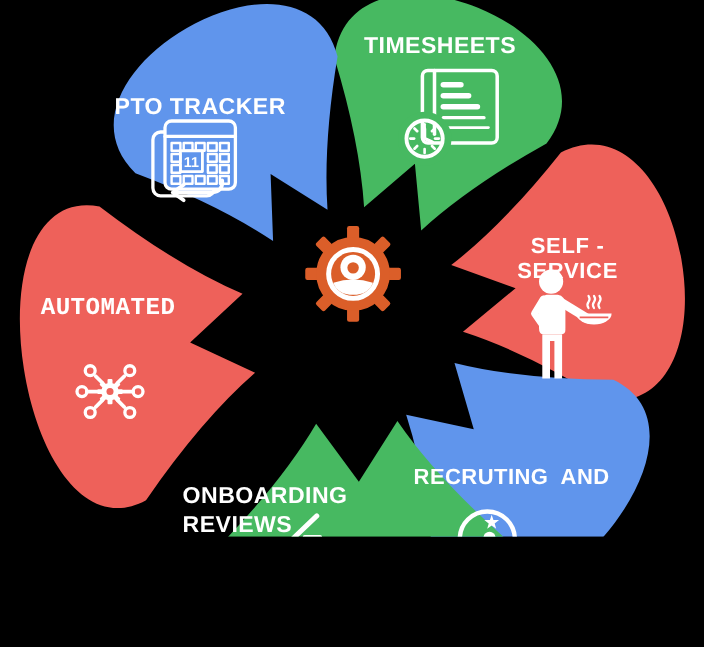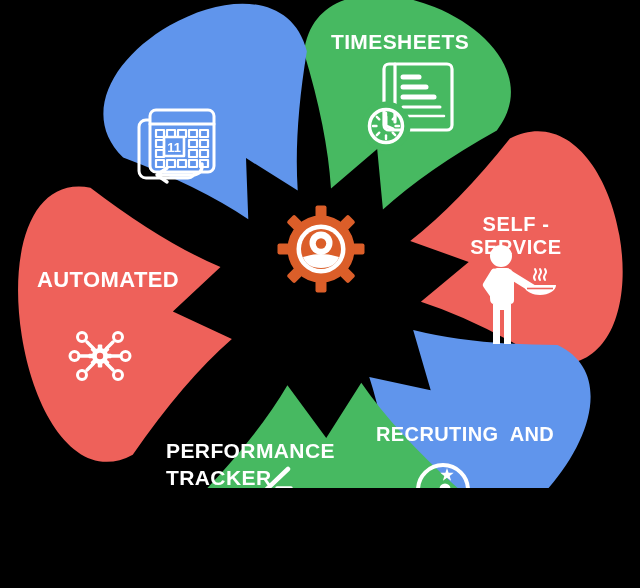--- a/index.html
+++ b/index.html
@@ -10,21 +10,21 @@
   .petals-svg{position:absolute;left:0;top:0;}
   .icon{position:absolute;}
   .label{
     position:absolute;color:#ffffff;font-weight:700;letter-spacing:.4px;
   }
   .label span{display:block;white-space:pre-wrap;}
   .lbl-timesheets {left:315px;top:30px; width:170px;text-align:center;font-size:21px;}
   .lbl-self       {left:436px;top:213px;width:160px;text-align:center;font-size:20px;letter-spacing:.6px;}
   .lbl-recruiting {left:376px;top:422px;width:190px;font-size:20px;line-height:24px;}
   .lbl-performance{left:166px;top:437px;width:190px;font-size:21px;line-height:27px;}
-  .lbl-hrms       {left:37px; top:265px;width:190px;font-size:22px;line-height:30px;}
+  .lbl-hrms       {left:37px; top:265px;width:190px;font-size:22px;line-height:30px;font-family:Liberation Mono, monospace;}
   .lbl-pto        {left:96px; top:86px; width:172px;text-align:center;font-size:21px;}
   .ic-timesheet{left:362px;top:60px;}
   .ic-person   {left:480px;top:240px;}
   .ic-recruit  {left:406px;top:462px;}
   .ic-perf     {left:198px;top:456px;}
   .ic-hrms     {left:60px; top:318px;}
   .ic-calendar {left:136px;top:104px;}
   .ic-center   {left:277px;top:205px;}
 </style>
 </head>
@@ -46,25 +46,28 @@
   <div class="label lbl-timesheets">
     <span>TIMESHEETS</span>
   </div>
   <div class="label lbl-self">
     <span>SELF - SERVICE</span>
   </div>
   <div class="label lbl-recruiting">
     <span>RECRUTING  AND</span>
   </div>
   <div class="label lbl-performance">
-    <span>PERFORMANCE</span>
-    <span>TRACKER</span>
+    <span>ONBOARDING</span>
+    <span>REVIEWS</span>
   </div>
   <div class="label lbl-hrms">
     <span>AUTOMATED</span>
+  </div>
+  <div class="label lbl-pto">
+    <span>PTO TRACKER</span>
   </div>
 
   <svg class="icon ic-calendar" width="86" height="82" viewBox="0 0 86 82" fill="none" stroke="#ffffff" stroke-width="3" stroke-linejoin="round" stroke-linecap="round">
     <rect x="3" y="16" width="56" height="58" rx="7"></rect>
     <rect x="14" y="6" width="64" height="62" rx="6" fill="#6095EC"></rect>
     <line x1="14" y1="20" x2="78" y2="20"></line>
     <g stroke-width="2.2">
       <rect x="20" y="26" width="8" height="7"></rect>
         <rect x="31" y="26" width="8" height="7"></rect>
         <rect x="42" y="26" width="8" height="7"></rect>

